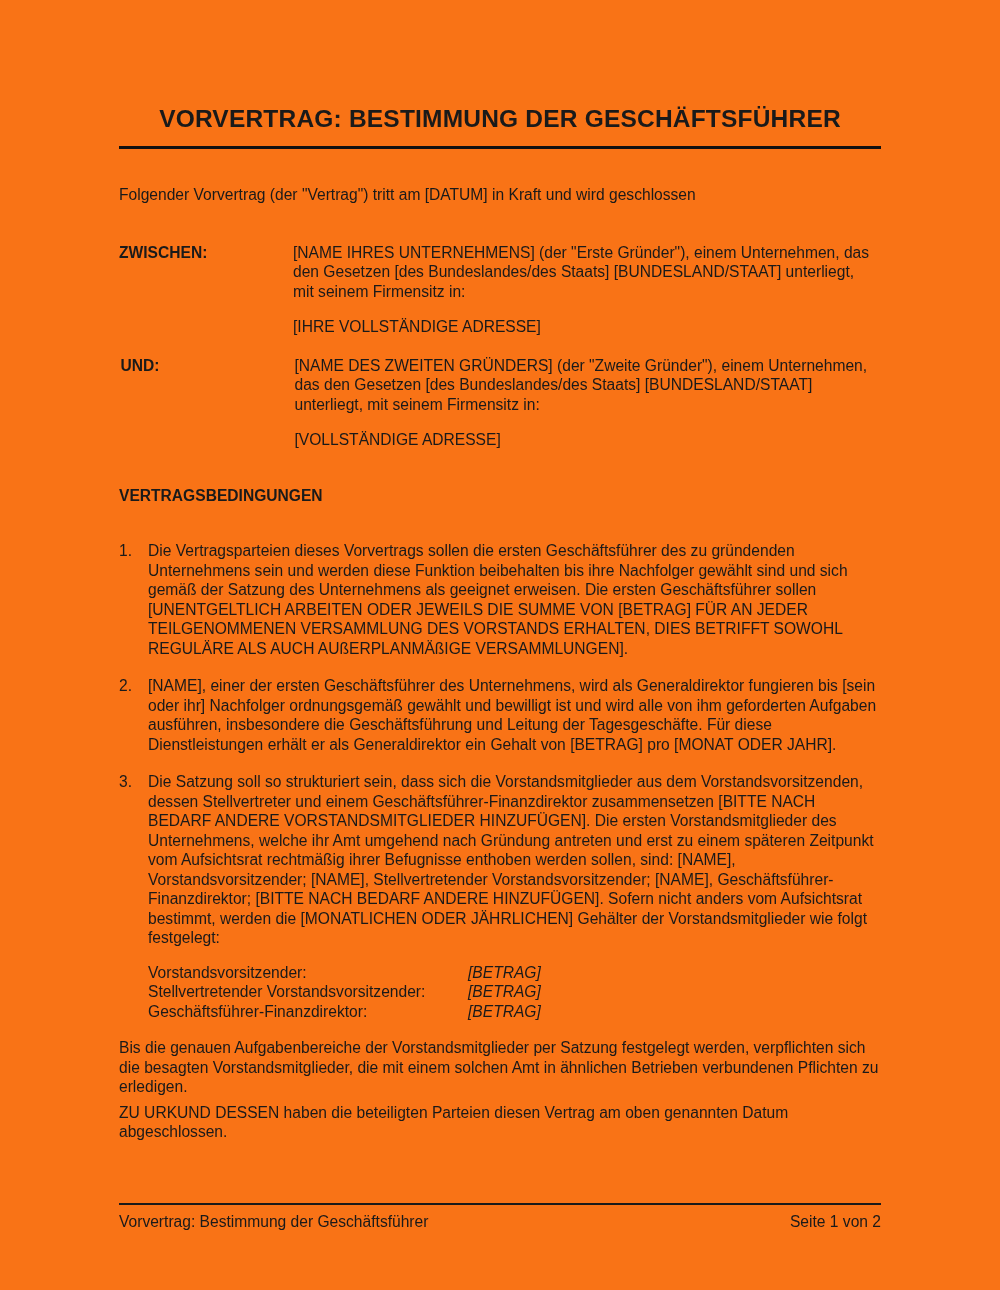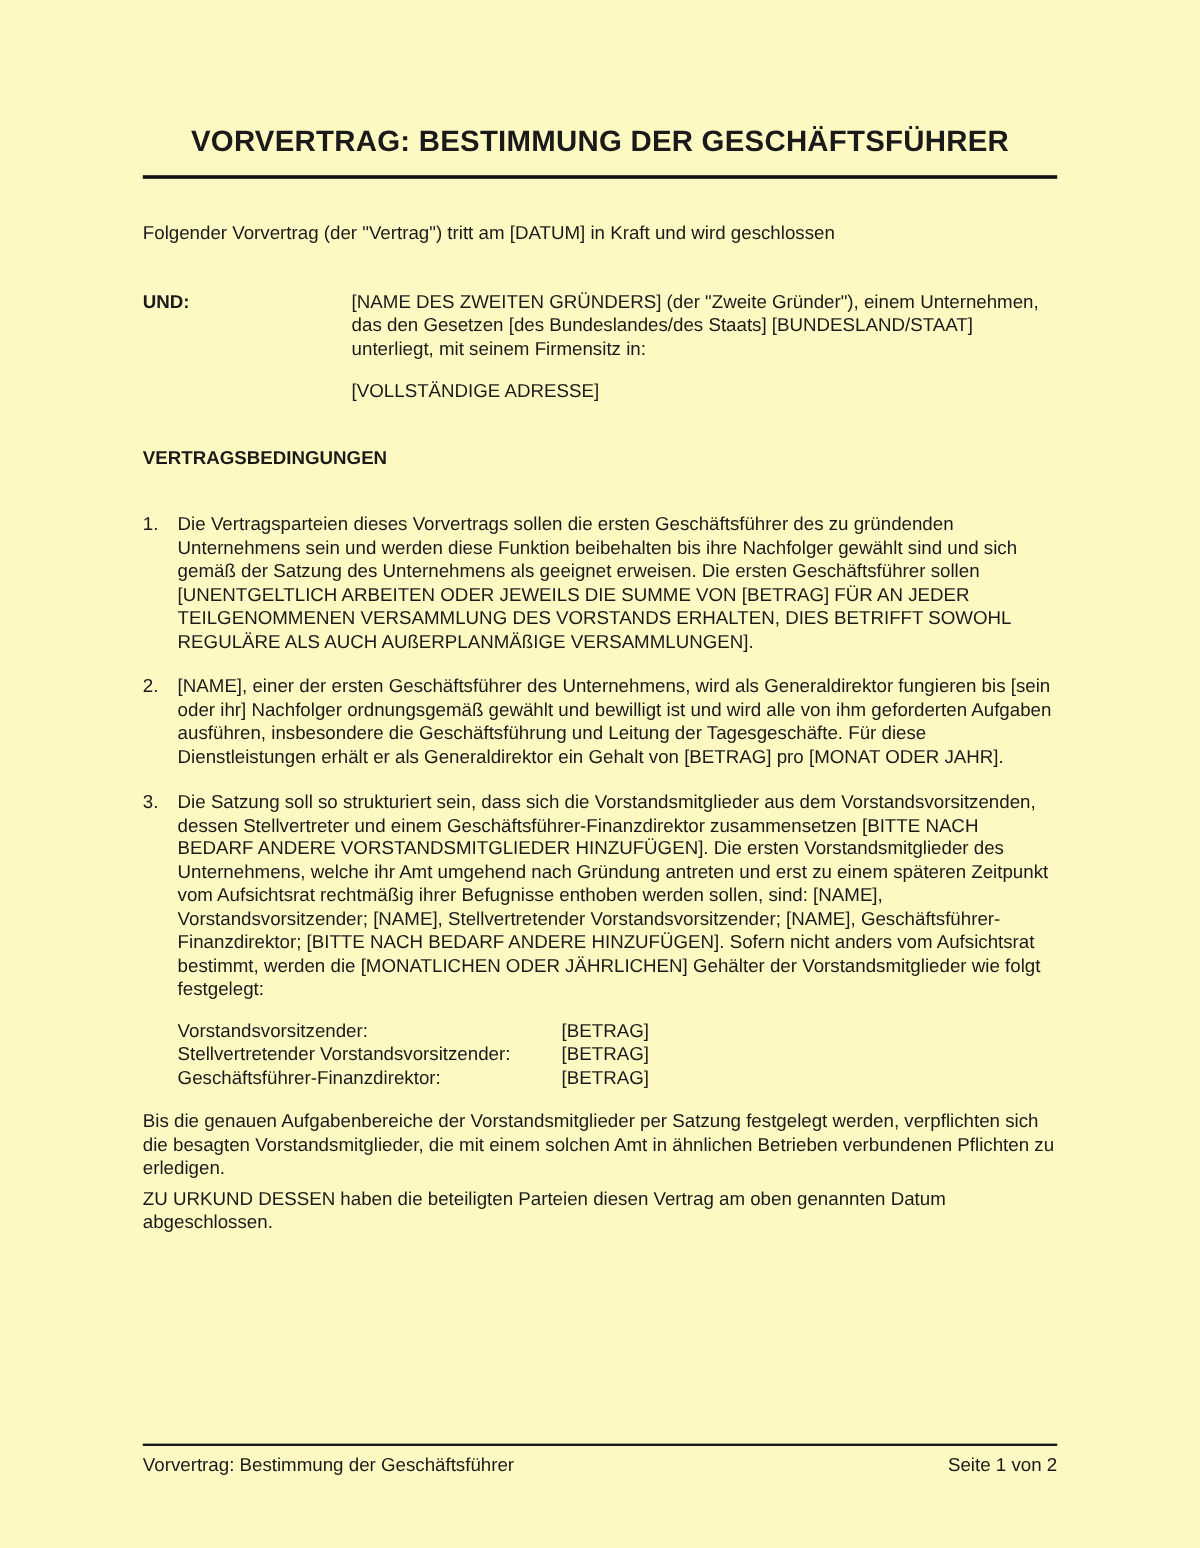--- a/index.html
+++ b/index.html
@@ -10,21 +10,21 @@
     position: relative;
     font-family: "Liberation Sans", "DejaVu Sans", sans-serif;
     color: #1a1a1a;
     font-size: 15.6px;
     line-height: 19.5px;
     -webkit-font-smoothing: antialiased;
   }
   .page {
     position: absolute;
     inset: 0;
-    background: #fef9c3;
+    background: #f97316;
     overflow: hidden;
   }
   .content {
     padding: 104px 119px 0 119px;
   }
   .doc-title {
     font-size: 24.5px;
     line-height: 30px;
     font-weight: bold;
     text-align: center;
@@ -66,21 +66,21 @@
   .term-number {
     width: 29px;
     flex: 0 0 29px;
   }
   .term-text { flex: 1 1 auto; max-width: 733px; }
   .salary-table {
     margin: 15px 0 0 29px;
   }
   .salary-row { display: flex; }
   .salary-role { width: 320px; flex: 0 0 320px; }
-  .salary-amount { flex: 1 1 auto; }
+  .salary-amount { flex: 1 1 auto; font-style: italic; }
   .closing-paragraph { margin-top: 17px; max-width: 762px; }
   .closing-paragraph.witness { margin-top: 6px; }
   .footer {
     position: absolute;
     left: 119px;
     right: 119px;
     top: 1203px;
     border-top: 2px solid #1a1a1a;
     padding-top: 7px;
     display: flex;
@@ -92,20 +92,27 @@
 
 <div class="page">
   <div class="content">
 
     <div class="doc-title">VORVERTRAG: BESTIMMUNG DER GESCHÄFTSFÜHRER</div>
     <div class="title-rule"></div>
 
     <p class="intro">Folgender Vorvertrag (der "Vertrag") tritt am [DATUM] in Kraft und wird geschlossen</p>
 
     <div class="parties">
+      <div class="party">
+        <div class="party-label">ZWISCHEN:</div>
+        <div class="party-body">
+          <p>[NAME IHRES UNTERNEHMENS] (der "Erste Gründer"), einem Unternehmen, das den Gesetzen [des Bundeslandes/des Staats] [BUNDESLAND/STAAT] unterliegt, mit seinem Firmensitz in:</p>
+          <p class="party-address">[IHRE VOLLSTÄNDIGE ADRESSE]</p>
+        </div>
+      </div>
       <div class="party">
         <div class="party-label">UND:</div>
         <div class="party-body">
           <p>[NAME DES ZWEITEN GRÜNDERS] (der "Zweite Gründer"), einem Unternehmen, das den Gesetzen [des Bundeslandes/des Staats] [BUNDESLAND/STAAT] unterliegt, mit seinem Firmensitz in:</p>
           <p class="party-address">[VOLLSTÄNDIGE ADRESSE]</p>
         </div>
       </div>
     </div>
 
     <div class="terms-heading">VERTRAGSBEDINGUNGEN</div>

